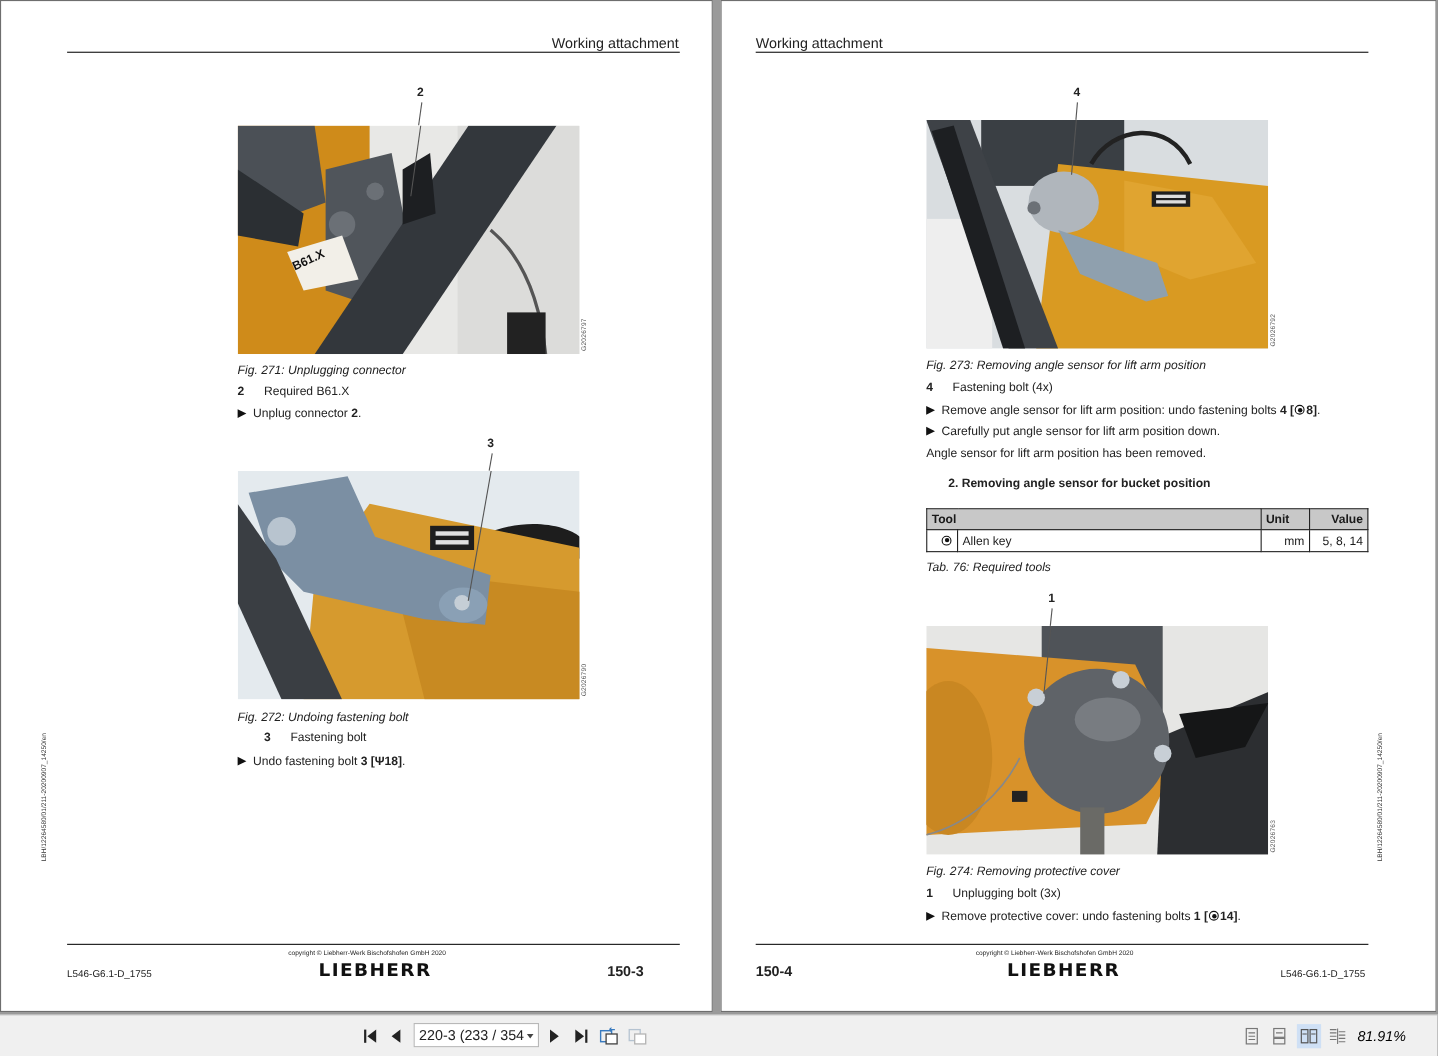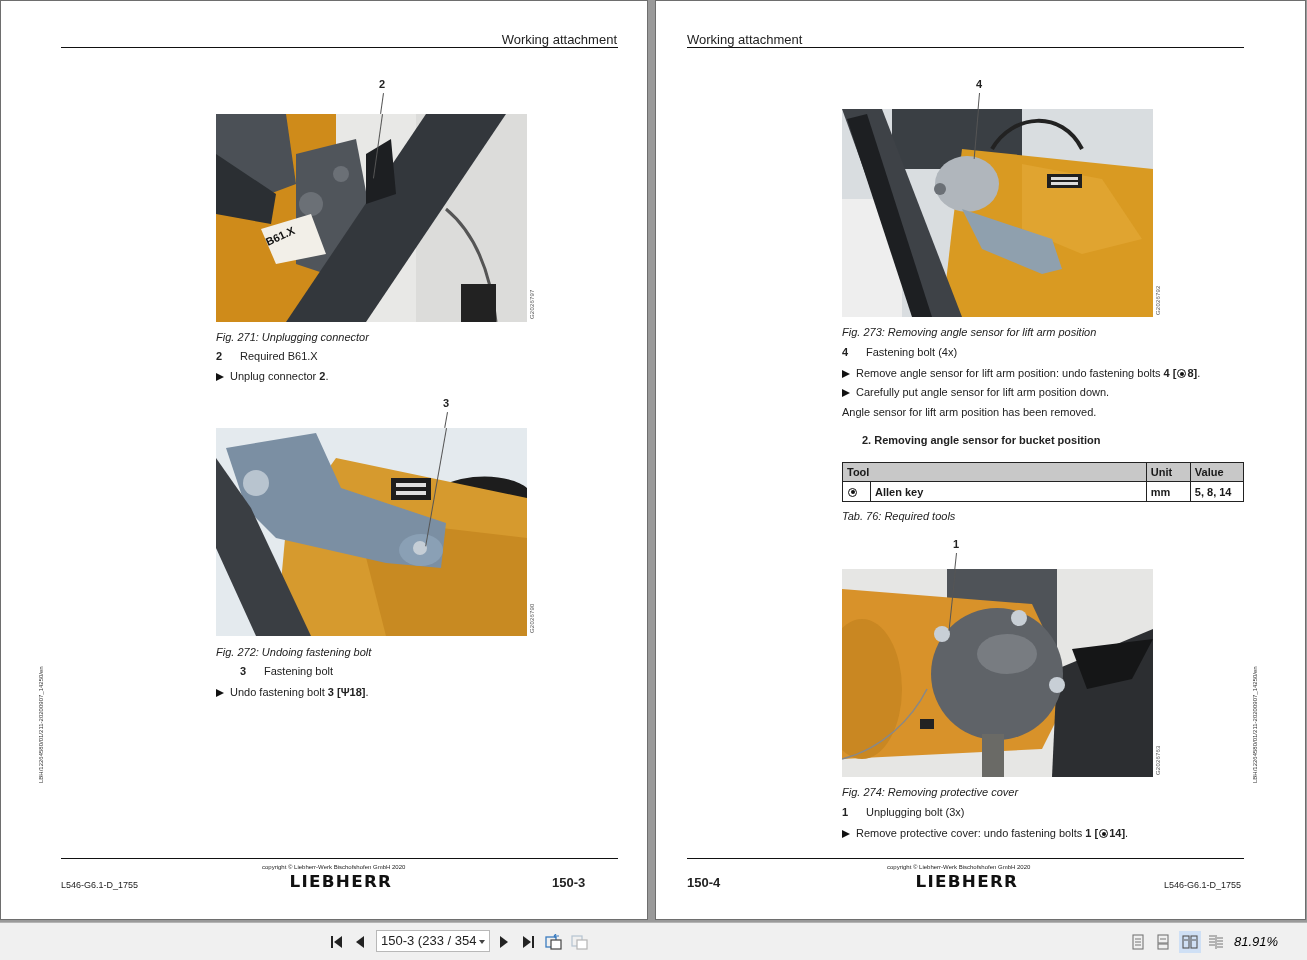--- a/index.html
+++ b/index.html
@@ -25,23 +25,23 @@
   .step { position: absolute; font-size: 11px; color: #222; white-space: nowrap; }
   .step .tri { display: inline-block; width: 0; height: 0; border-left: 8px solid #111; border-top: 4.5px solid transparent; border-bottom: 4.5px solid transparent; margin-right: 6px; vertical-align: -1px; }
   .para { position: absolute; font-size: 11px; color: #222; white-space: nowrap; }
   .subhead { position: absolute; font-size: 11px; font-weight: bold; color: #222; white-space: nowrap; margin-left: 20px; }
   b { font-weight: bold; }
   .sock { display: inline-block; width: 9px; height: 9px; border: 1px solid #111; border-radius: 50%; position: relative; vertical-align: -1px; margin: 0 1px; }
   .sock::after { content: ""; position: absolute; left: 1.5px; top: 1.5px; width: 4px; height: 4px; background: #111; border-radius: 50%; }
 
   table.tools { position: absolute; border-collapse: collapse; font-size: 11px; }
   table.tools th { background: #c8c8c8; font-weight: bold; border: 1px solid #222; height: 19px; padding: 0 4px; }
-  table.tools td { border: 1px solid #222; height: 20px; padding: 0 4px; font-weight: bold; }
+  table.tools td { border: 1px solid #222; height: 20px; padding: 0 4px; }
   .th-left { text-align: left; }
-  .center { text-align: left; }
+  .center { text-align: right; }
 
   .side-id { position: absolute; font-size: 6px; color: #333; transform: rotate(-90deg); transform-origin: left top; white-space: nowrap; }
 
   .ftr-rule { position: absolute; top: 857px; height: 1px; background: #111; }
   .ftr-docid { position: absolute; top: 879px; font-size: 9px; color: #222; }
   .ftr-page { position: absolute; top: 874px; font-size: 13px; font-weight: bold; color: #222; }
   .ftr-copy { position: absolute; top: 863px; font-size: 6px; color: #222; white-space: nowrap; }
   .ftr-logo { position: absolute; top: 871px; font-size: 16px; font-weight: 900; letter-spacing: 1.2px; color: #111; font-family: "DejaVu Sans", sans-serif; transform: scaleX(1.05); }
 
   .toolbar { position: absolute; left: 0; top: 922px; width: 1307px; height: 38px; background: #f0f0f0; border-top: 1px solid #b4b4b4; }
@@ -238,21 +238,21 @@
         <rect x="2" y="1" width="2" height="12" fill="#222"></rect>
         <polygon points="13,1 5,7 13,13" fill="#222"></polygon>
       </svg>
   </div>
   <div class="tb-btn" style="left:350px;">
     <svg width="12" height="14" viewBox="0 0 12 14">
         <polygon points="10,1 2,7 10,13" fill="#222"></polygon>
       </svg>
   </div>
   <div class="page-select">
-    <span>150-3 (233 / 354</span>
+    <span>220-3 (233 / 354</span>
     <span class="caret"></span>
   </div>
   <div class="tb-btn" style="left:494px;">
     <svg width="12" height="14" viewBox="0 0 12 14">
         <polygon points="2,1 10,7 2,13" fill="#222"></polygon>
       </svg>
   </div>
   <div class="tb-btn" style="left:518px;">
     <svg width="16" height="14" viewBox="0 0 16 14">
         <polygon points="3,1 11,7 3,13" fill="#222"></polygon>

